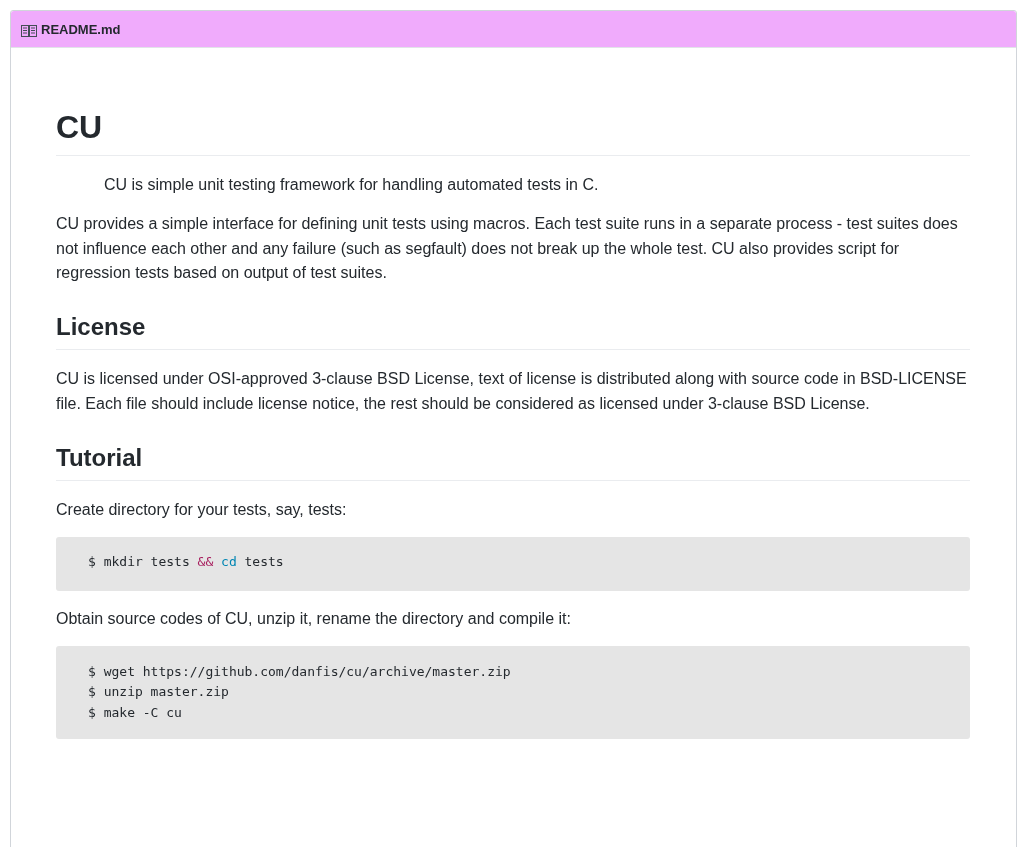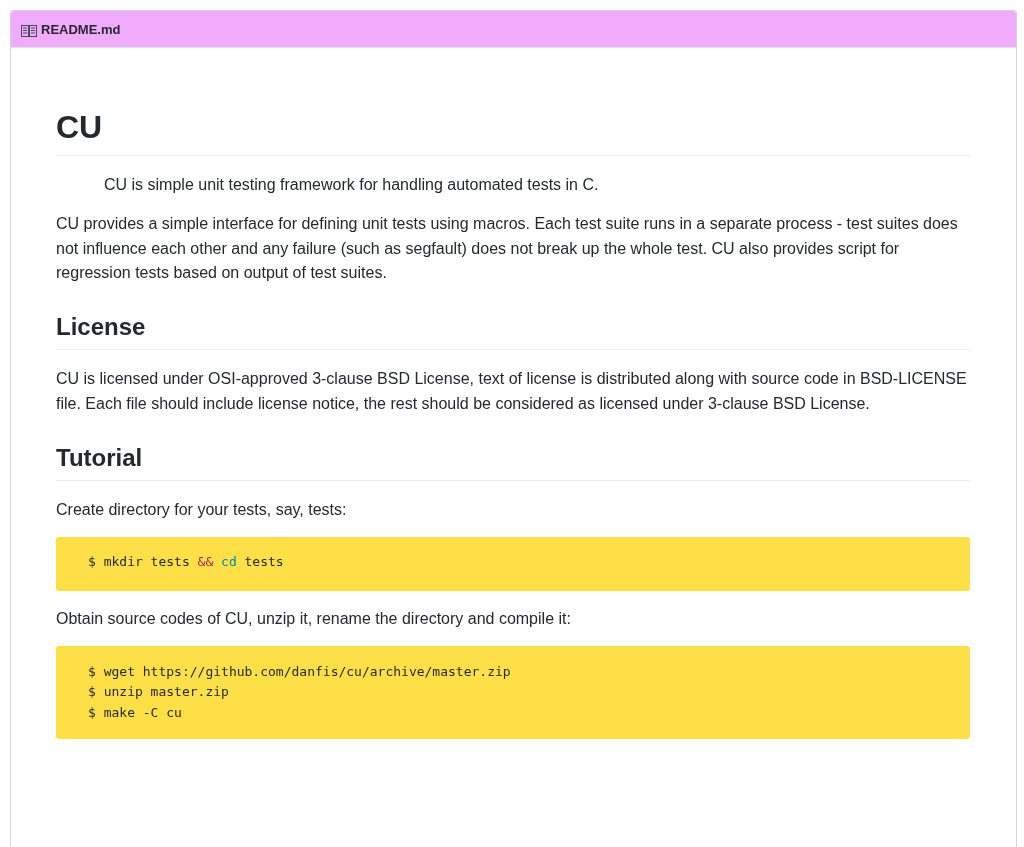--- a/index.html
+++ b/index.html
@@ -49,21 +49,21 @@
       font-size: 20px; font-weight: bold; line-height: 1.25;
       margin-top: 24px;
     }
     .md-p { margin-top: 16px; color: #24292e; }
     .md-h1 + .md-p { margin-top: 17px; margin-left: 48px; }
     .md-p + .md-p { margin-top: 14px; }
     .md-h2 + .md-p { margin-top: 17px; }
     .md-h3 + .md-p { margin-top: 18px; }
 
     .code-block {
-      background: #fde047;
+      background: #e5e5e5;
       border-radius: 3px;
       margin-top: 14px;
       padding: 16px 32px;
       font-family: "DejaVu Sans Mono", monospace;
       font-size: 13px;
       line-height: 20.5px;
       color: #24292e;
       white-space: pre;
     }
     .code-block.single { padding-top: 15px; padding-bottom: 19px; }

